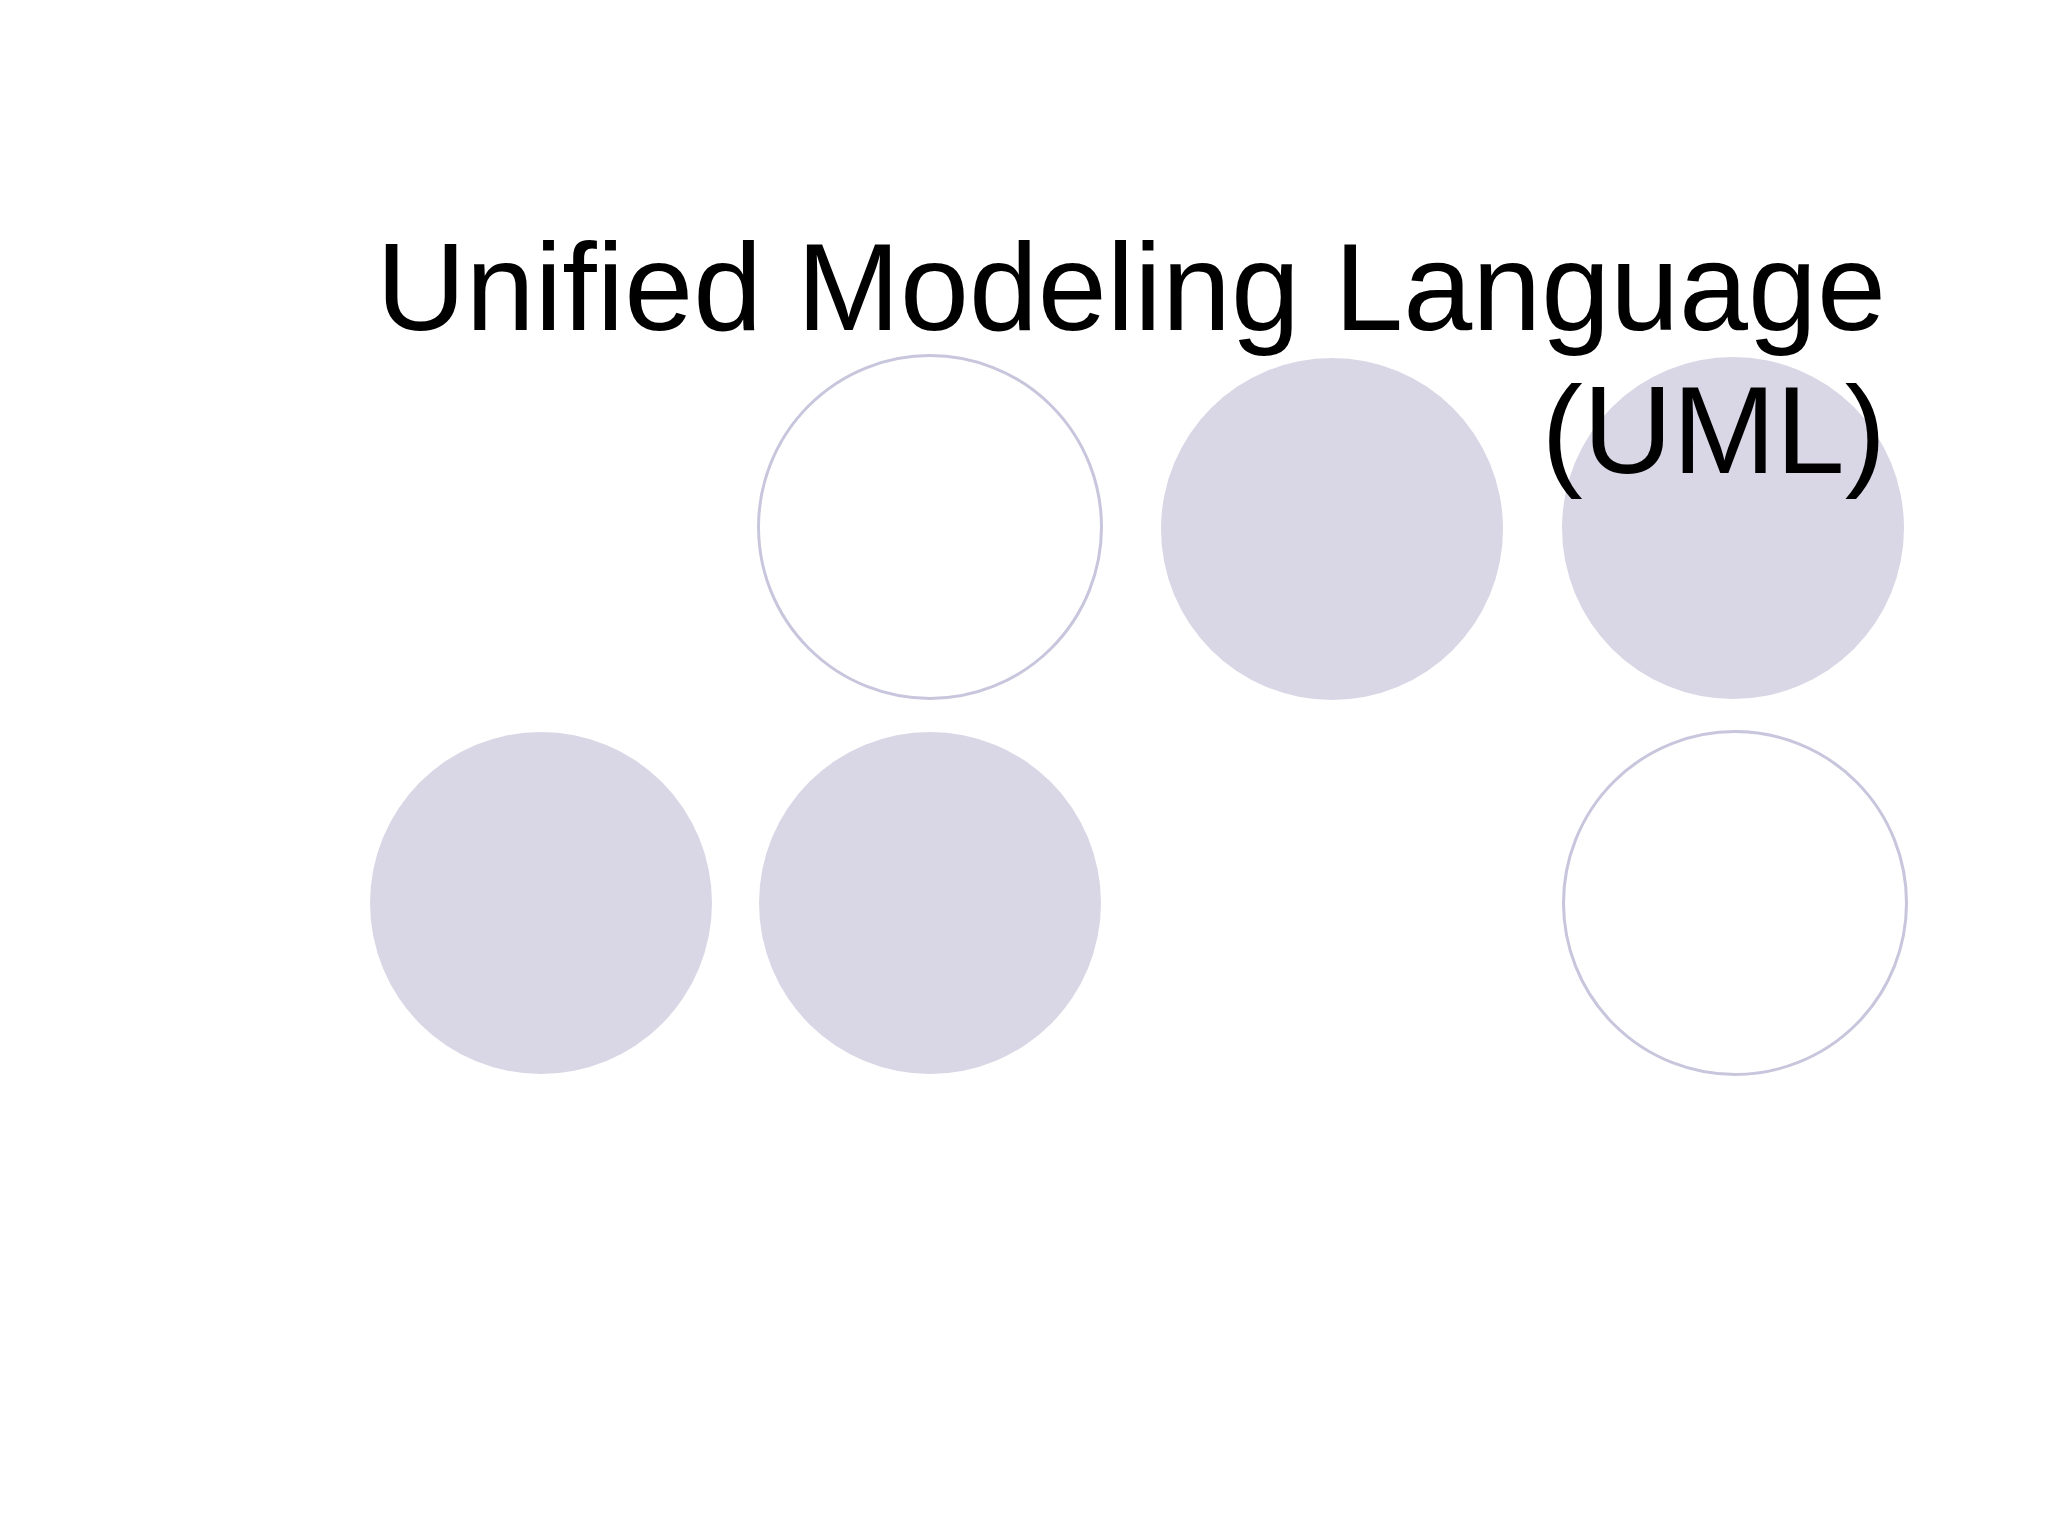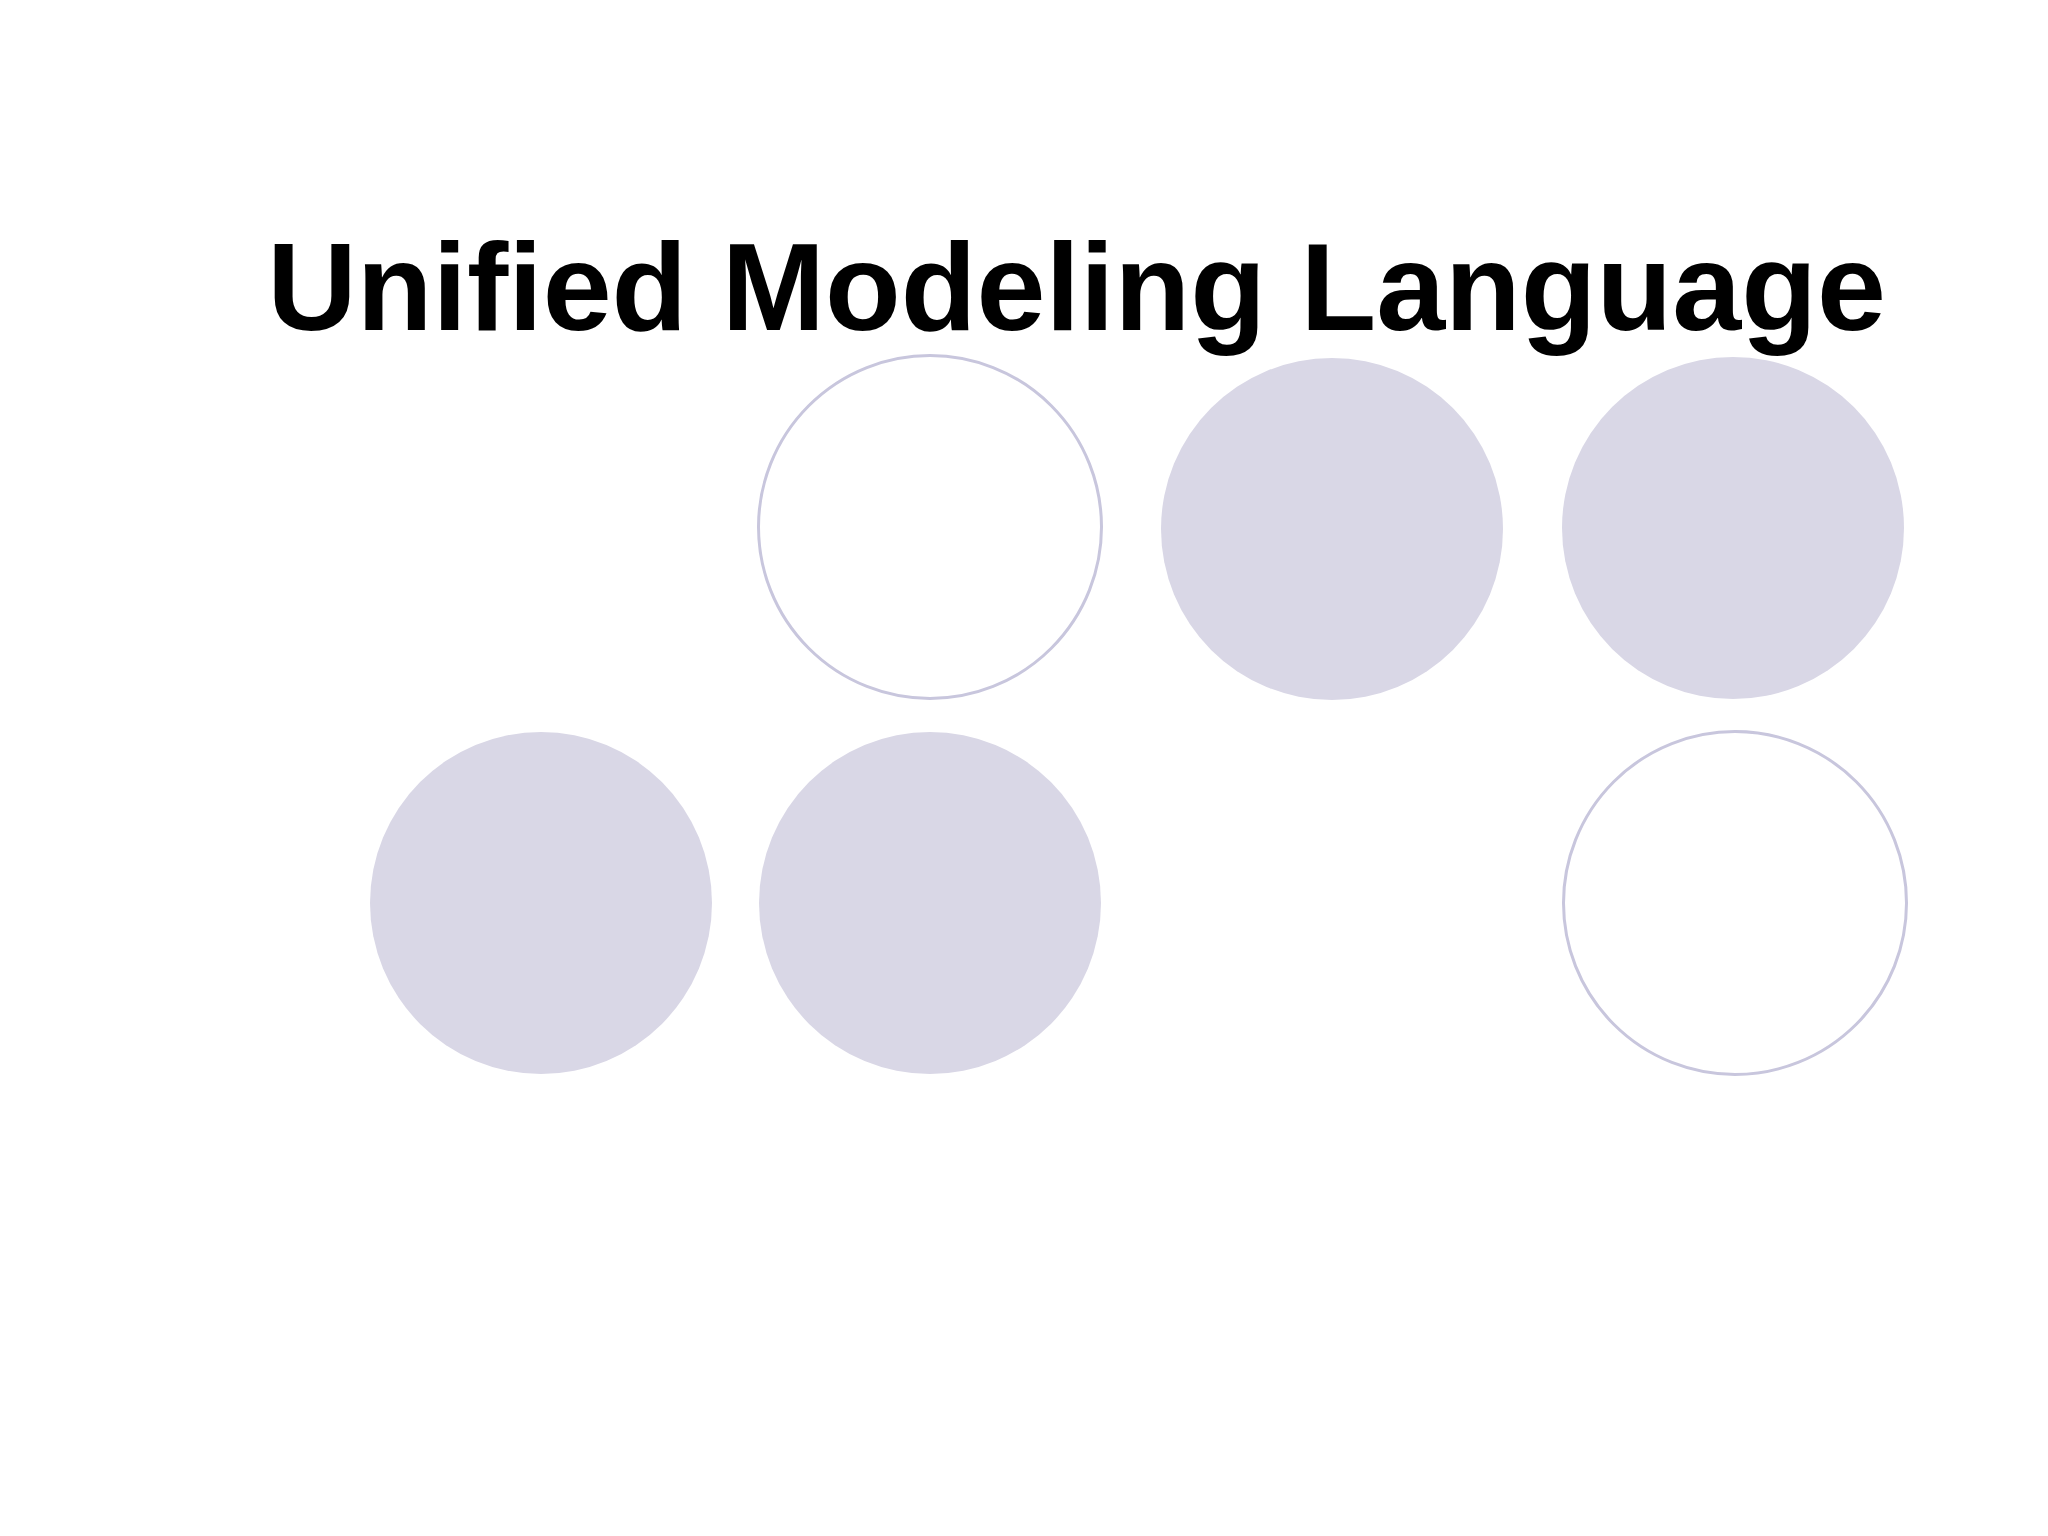--- a/index.html
+++ b/index.html
@@ -40,21 +40,21 @@
   }
   .slide-title{
     position:absolute;
     top:216px;
     right:162px;
     z-index:10;
     text-align:right;
     color:var(--title-color);
     font-size:124px;
     line-height:1.15;
-    font-weight:700;
+    font-weight:400;
     white-space:nowrap;
   }
 </style>
 </head>
 <body>
 
 <div class="slide">
 
   <div class="circle outline" style="left:757px; top:354px; width:340px; height:340px;"></div>
 
@@ -63,15 +63,16 @@
   <div class="circle filled" style="left:1562px; top:357px; width:342px; height:342px;"></div>
 
   <div class="circle filled" style="left:370px; top:732px; width:342px; height:342px;"></div>
 
   <div class="circle filled" style="left:759px; top:732px; width:342px; height:342px;"></div>
 
   <div class="circle outline" style="left:1562px; top:730px; width:340px; height:340px;"></div>
 
   <div class="slide-title">
     <div>Unified Modeling Language</div>
+    <div>(UML)</div>
   </div>
 
 </div>
 
 </body></html>

